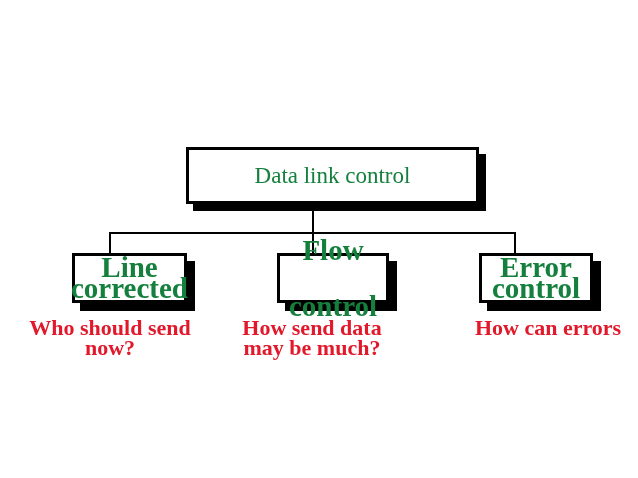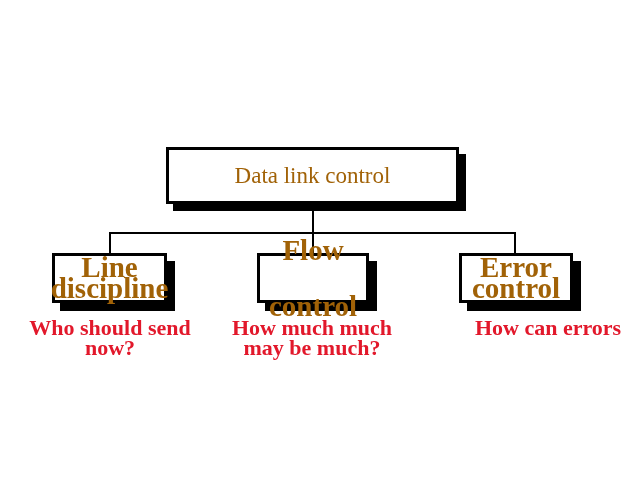--- a/index.html
+++ b/index.html
@@ -13,26 +13,27 @@
     height: 478px;
     background: var(--background, #ffffff);
     font-family: "Liberation Serif", "DejaVu Serif", serif;
     overflow: hidden;
   }
   .node {
     position: absolute;
     box-sizing: border-box;
     background: var(--box-fill, #ffffff);
     border: 3px solid var(--box-border, #000000);
-    color: #a16207;
+    color: #15803d;
     display: flex;
     flex-direction: column;
     align-items: center;
     justify-content: center;
     text-align: right;
+    margin-left: 20px;
   }
   .root-node {
     left: 166px;
     top: 147px;
     width: 293px;
     height: 57px;
     font-size: 23px;
     box-shadow: 7px 7px 0 var(--shadow, #000000);
   }
   .child-node {
@@ -81,40 +82,40 @@
   <div class="connector conn-bus"></div>
   <div class="connector conn-stub-left"></div>
   <div class="connector conn-stub-right"></div>
 
   <div class="node root-node">
     <span class="label-line">Data link control</span>
   </div>
 
   <div class="node child-node node-line-discipline">
     <span class="label-line">Line</span>
-    <span class="label-line">discipline</span>
+    <span class="label-line">corrected</span>
   </div>
 
   <div class="node child-node node-flow-control">
     <span class="label-line">Flow</span>
     <span class="label-line">control</span>
   </div>
 
   <div class="node child-node node-error-control">
     <span class="label-line">Error</span>
     <span class="label-line">control</span>
   </div>
 
   <div class="caption caption-left">
     <span class="label-line">Who should send</span>
     <span class="label-line">now?</span>
   </div>
 
   <div class="caption caption-middle">
-    <span class="label-line">How much much</span>
+    <span class="label-line">How send data</span>
     <span class="label-line">may be much?</span>
   </div>
 
   <div class="caption caption-right">
     <span class="label-line">How can errors</span>
   </div>
 
 </div>
 
 </body></html>

